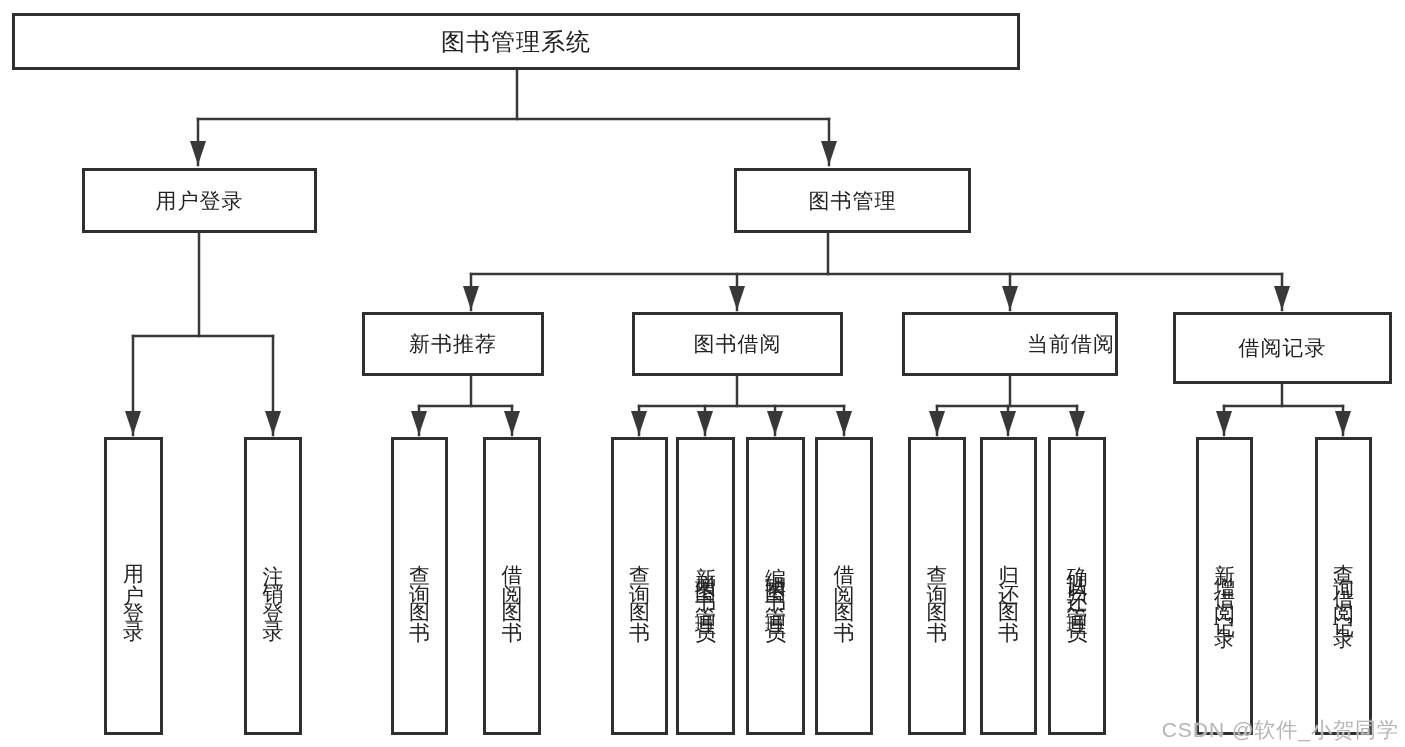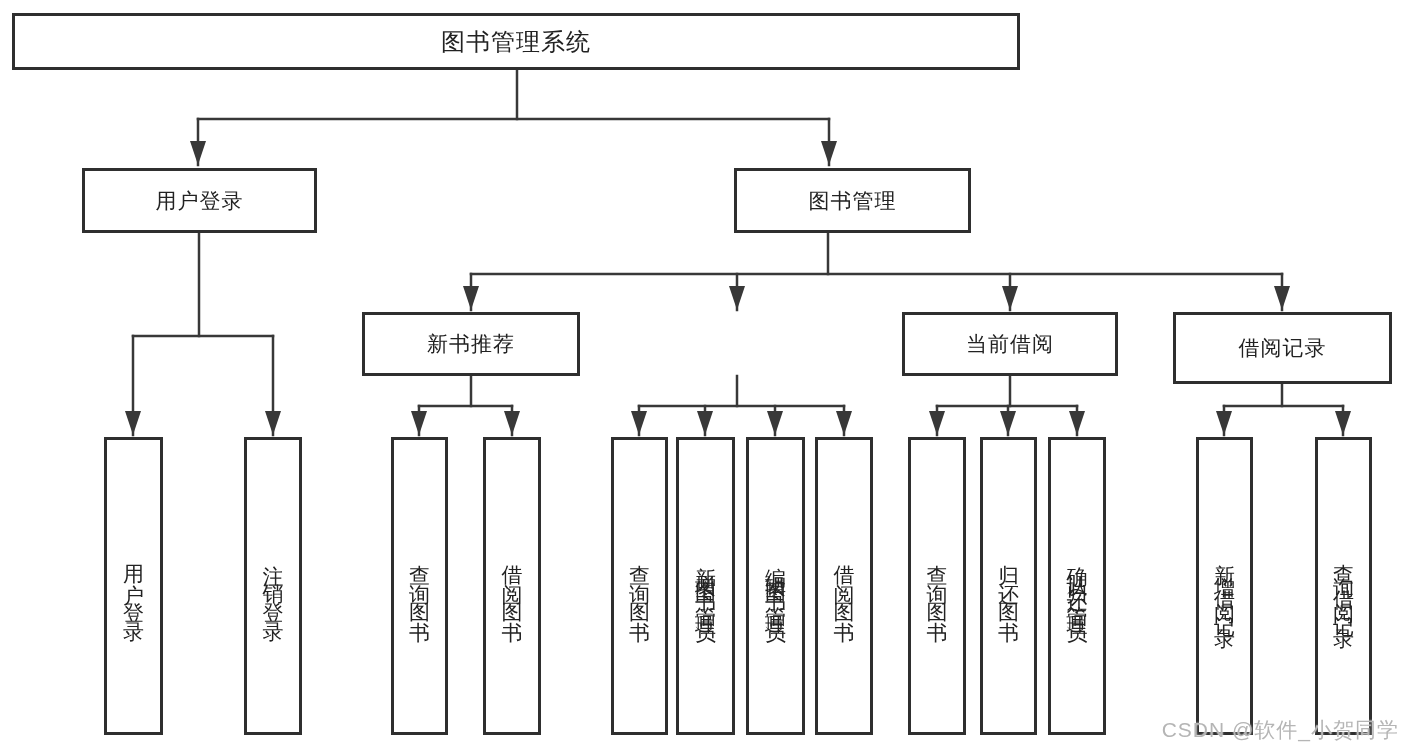--- a/index.html
+++ b/index.html
@@ -110,24 +110,27 @@
     <span>图书管理系统</span>
   </div>
 
   <div class="box" style="left:82px; top:168px; width:235px; height:65px;">
     <span>用户登录</span>
   </div>
   <div class="box" style="left:710px; top:168px; width:237px; height:65px;margin-left:24px;">
     <span>图书管理</span>
   </div>
 
-  <div class="box" style="left:362px; top:312px; width:218px; height:64px;">
+  <div class="box" style="left:362px; top:312px; width:182px; height:64px;">
     <span>新书推荐</span>
   </div>
-  <div class="box" style="left:902px; top:312px; width:216px; height:64px;">
+  <div class="box" style="left:632px; top:312px; width:211px; height:64px;">
+    <span>图书借阅</span>
+  </div>
+  <div class="box" style="left:902px; top:312px; width:216px; height:64px;justify-content:flex-end;">
     <span>当前借阅</span>
   </div>
   <div class="box" style="left:1173px; top:312px; width:219px; height:72px;">
     <span>借阅记录</span>
   </div>
 
   <div class="box leaf ls-wide" style="left:104px; width:59px;">
     <span>用户登录</span>
   </div>
   <div class="box leaf ls-wide" style="left:244px; width:58px;">

